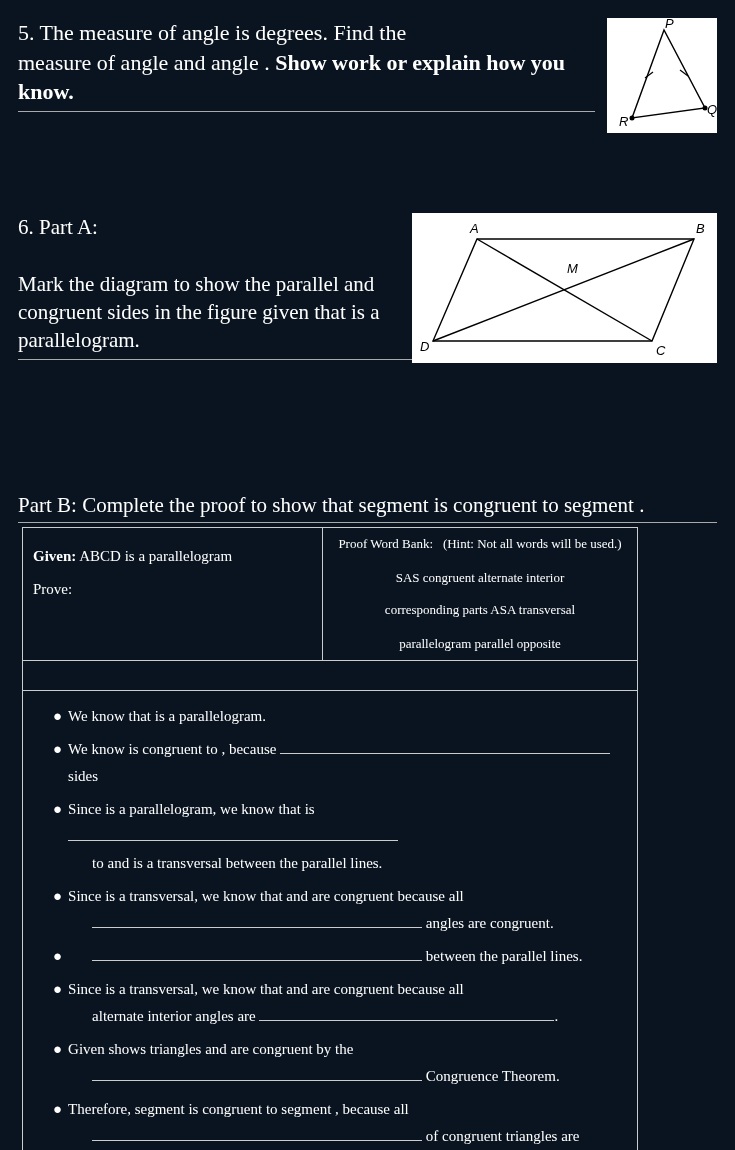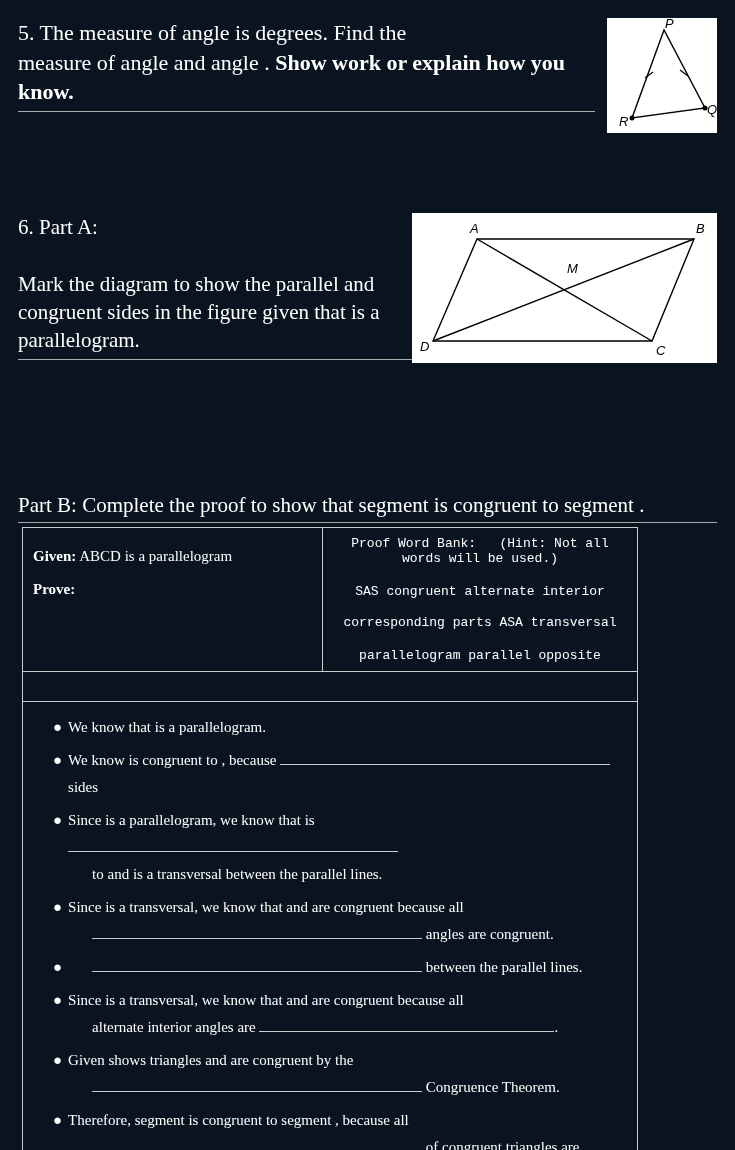--- a/index.html
+++ b/index.html
@@ -20,23 +20,23 @@
   .q6-left { flex: 1; font-size: 21px; line-height: 1.35; border-bottom: 1.5px solid #aaa; padding-bottom: 4px; }
   .q6b-title { font-size: 21px; border-bottom: 1.5px solid #aaa; padding-bottom: 4px; margin-bottom: 4px; }
   .proof-table {
     border: 1px solid #ccc;
     width: 616px;
     margin-left: 4px;
     font-size: 15px;
   }
   .proof-top { display: flex; border-bottom: 1px solid #ccc; }
   .proof-left-cell { width: 300px; border-right: 1px solid #ccc; padding: 20px 10px 20px 10px; }
-  .proof-right-cell { flex: 1; padding: 8px 10px; font-size: 13px; text-align: center; font-family: Liberation Mono, monospace;}
+  .proof-right-cell { flex: 1; padding: 8px 10px; font-size: 13px; text-align: center;}
   .given { margin-bottom: 16px; }
-  .prove { font-weight: bold; }
+  .prove { font-weight: normal; }
   .wb-line { margin-top: 18px; }
   .blank-cell { height: 30px; border-bottom: 1px solid #ccc; }
   .proof-body { padding: 12px 16px 14px 30px; font-size: 15px; line-height: 1.8; }
   .bullet { display:flex; margin-bottom: 6px; }
   .bullet .dot { padding-right: 6px;}
   .bullet .content { flex:1; }
   .fill { display:inline-block; border-bottom:1px solid #ccc; height: 14px; vertical-align: baseline; }
   .fill-long { width: 330px; }
   .fill-med { width: 295px; }
   .indent { margin-left: 24px; }

